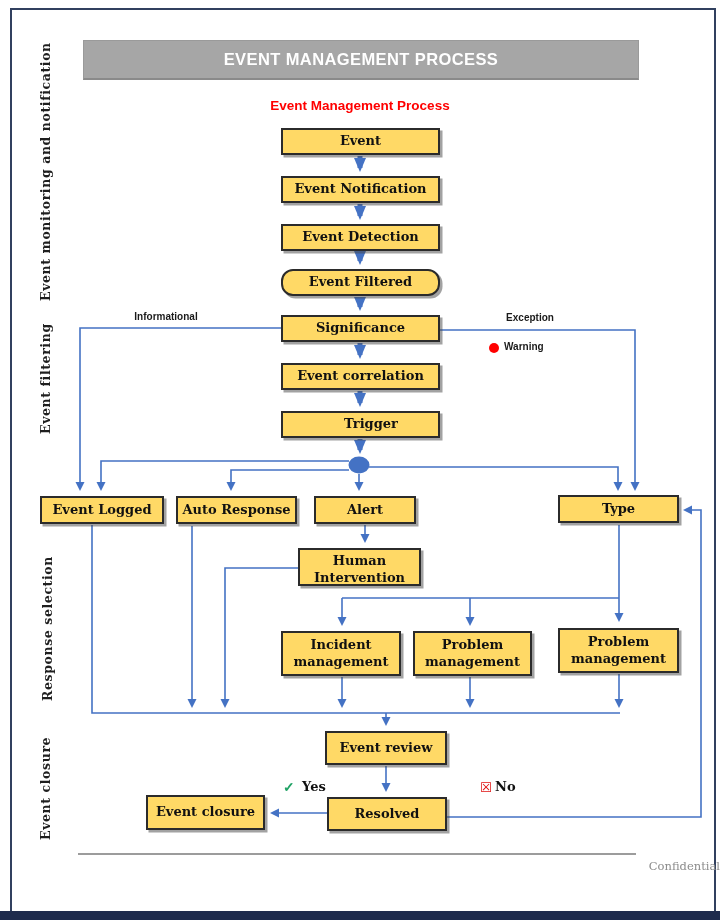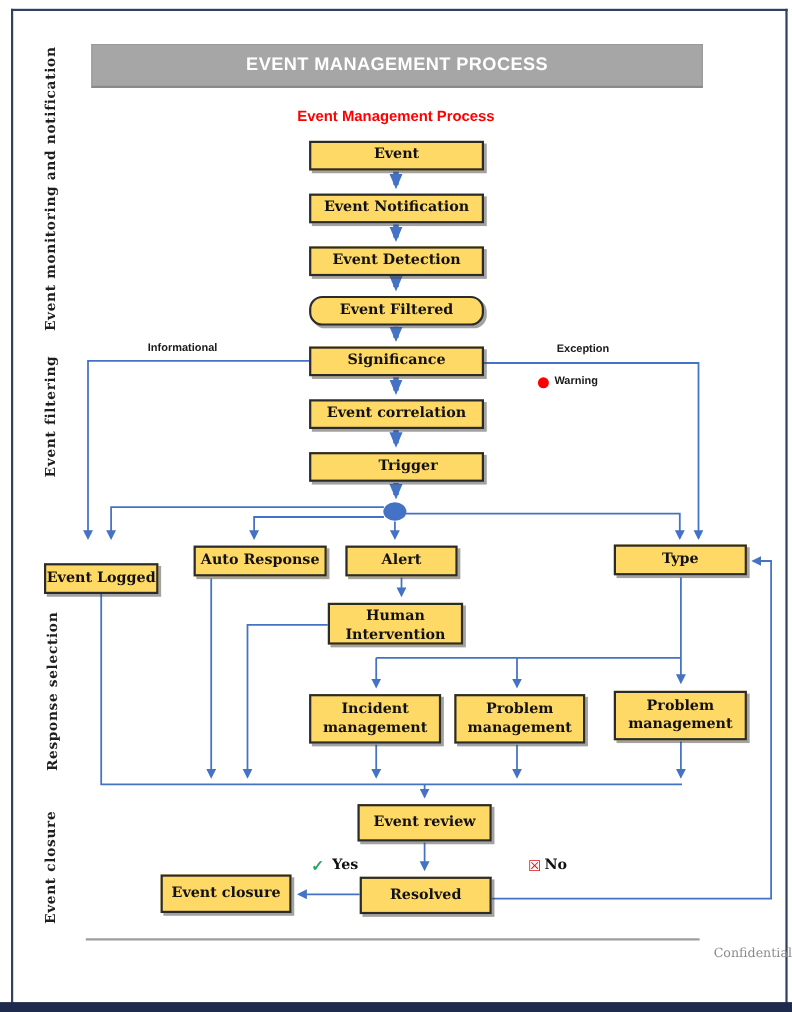--- a/index.html
+++ b/index.html
@@ -116,21 +116,21 @@
   </svg>
 
   <div class="node" style="left:281px;top:128px;width:159px;height:27px;">Event</div>
   <div class="node" style="left:281px;top:176px;width:159px;height:27px;">Event Notification</div>
   <div class="node" style="left:281px;top:224px;width:159px;height:27px;">Event Detection</div>
   <div class="node" style="left:281px;top:269px;width:159px;height:27px;border-radius:12px;">Event Filtered</div>
   <div class="node" style="left:281px;top:315px;width:159px;height:27px;">Significance</div>
   <div class="node" style="left:281px;top:363px;width:159px;height:27px;">Event correlation</div>
   <div class="node" style="left:281px;top:411px;width:159px;height:27px;padding-left:21px;">Trigger</div>
 
-  <div class="node" style="left:40px;top:496px;width:104px;height:28px;margin-top:16px;">Event Logged</div>
+  <div class="node" style="left:40px;top:496px;width:124px;height:28px;">Event Logged</div>
   <div class="node" style="left:176px;top:496px;width:121px;height:28px;">Auto Response</div>
   <div class="node" style="left:314px;top:496px;width:102px;height:28px;">Alert</div>
   <div class="node" style="left:558px;top:495px;width:121px;height:28px;">Type</div>
 
   <div class="node clip" style="left:298px;top:548px;width:123px;height:38px;">Human Intervention</div>
 
   <div class="node" style="left:281px;top:631px;width:120px;height:45px;">Incident management</div>
   <div class="node" style="left:413px;top:631px;width:119px;height:45px;">Problem management</div>
   <div class="node" style="left:558px;top:628px;width:121px;height:45px;">Problem management</div>
 

